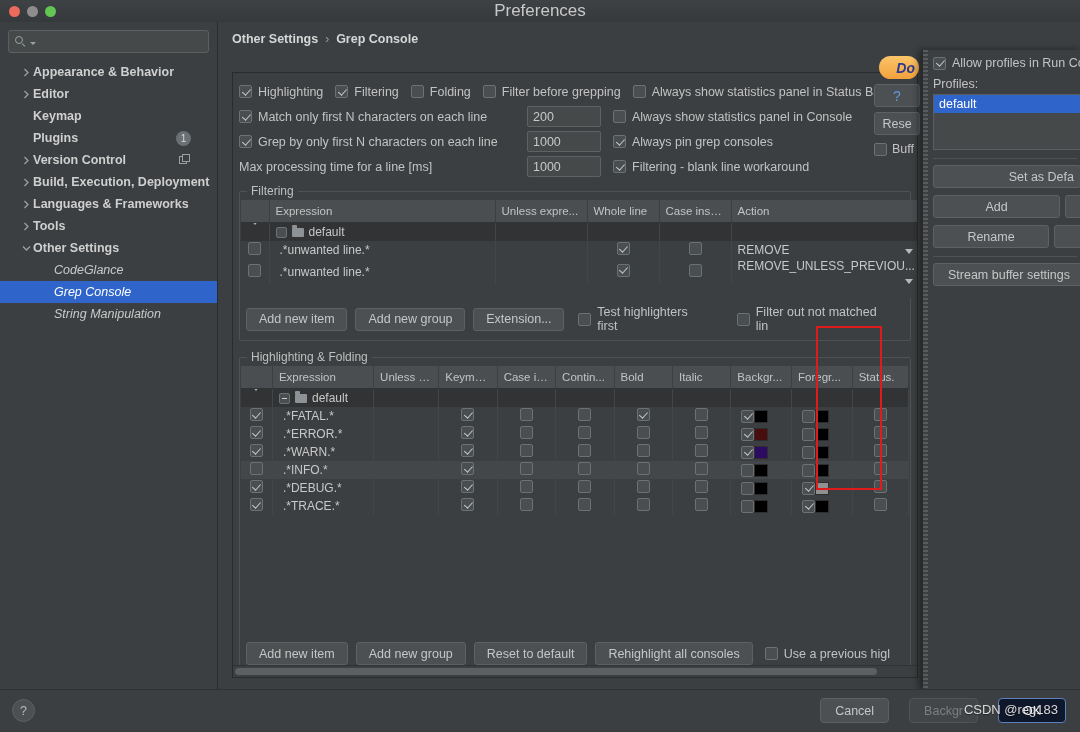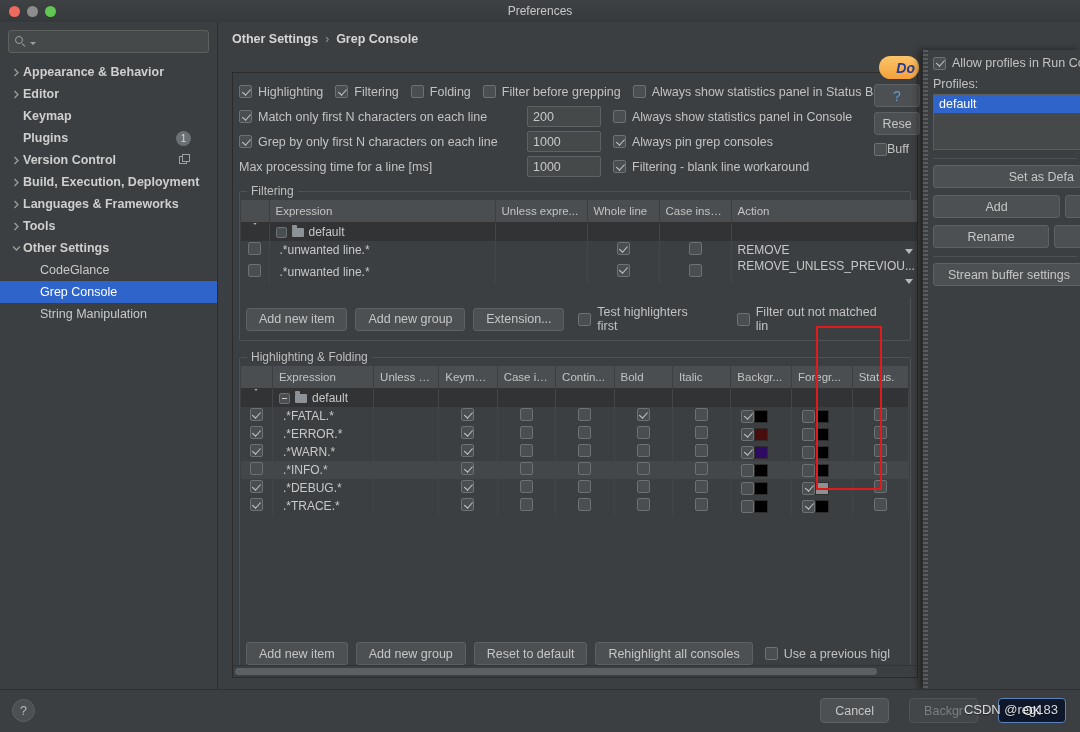--- a/index.html
+++ b/index.html
@@ -20,21 +20,21 @@
     border-bottom:1px solid #2b2b2b;
     display:flex;align-items:center;
   }
   .traffic{display:flex;gap:7px;margin-left:9px;}
   .dot{width:11px;height:11px;border-radius:50%;}
   .dot.red{background:#ed6a5f;}
   .dot.yellow{background:#8d8d8d;}
   .dot.green{background:#62c554;}
   .title-text{
     position:absolute;left:0;right:0;text-align:center;
-    font-size:12px;color:#c8c8c8;font-weight:400;
+    font-size:17px;color:#c8c8c8;font-weight:400;
     pointer-events:none;
   }
 
   
   .sidebar{
     position:absolute;left:0;top:22px;width:217px;height:668px;
     background:#3c3f41;border-right:1px solid #2b2b2b;
     overflow:hidden;
   }
   .search-wrap{padding:8px 8px 6px 8px;}
@@ -54,33 +54,33 @@
   .search-caret{
     width:0;height:0;border-left:3px solid transparent;border-right:3px solid transparent;
     border-top:3.5px solid #9aa0a0;margin-left:2px;margin-top:3px;
   }
   .search-input{
     flex:1;background:transparent;border:none;outline:none;color:#bbb;
     font-family:"Liberation Sans", sans-serif;font-size:12px;padding-left:4px;
   }
   .tree{margin-top:2px;}
   .tree-row{
-    height:22px;display:flex;align-items:center;padding-left:10px;
+    height:22px;display:flex;align-items:center;padding-left:20px;
     cursor:default;position:relative;
   }
   .tree-row.selected{background:#2f65ca;}
   .tree-row.selected .tree-label{color:#ffffff;}
   .chev{
     width:13px;flex:none;font-size:9px;color:#9aa0a0;line-height:1;
     display:flex;align-items:center;justify-content:center;
   }
   .chev svg{display:block;}
   .tree-label{font-size:12.5px;color:#c9c9c9;white-space:nowrap;}
   .tree-row.bold .tree-label{font-weight:bold;color:#cfcfcf;}
-  .tree-row.indent{padding-left:40px;}
+  .tree-row.indent{padding-left:54px;font-style:italic;}
   .badge-count{
     position:absolute;right:26px;width:15px;height:15px;border-radius:50%;
     background:#6b7074;color:#d6d9db;font-size:10px;
     display:flex;align-items:center;justify-content:center;
   }
   .copy-ico{position:absolute;right:26px;width:12px;height:12px;}
   .copy-ico span{position:absolute;border:1.2px solid #9aa0a0;box-sizing:border-box;}
   .copy-ico .b1{left:0;top:2px;width:8px;height:8px;}
   .copy-ico .b2{left:3px;top:0;width:8px;height:8px;background:#3c3f41;}
 
@@ -200,21 +200,21 @@
     box-sizing:border-box;overflow:hidden;z-index:12;
   }
   .sidebtn{
     position:absolute;left:874px;width:46px;height:23px;background:#4c5052;
     border:1px solid #5d6163;border-radius:3px;color:#c6c6c6;font-size:12.5px;
     display:flex;align-items:center;justify-content:center;box-sizing:border-box;z-index:11;
     overflow:hidden;white-space:nowrap;
   }
   .helpq{color:#5a9bd8;font-size:14px;}
   .sidecb{
-    position:absolute;left:874px;display:flex;align-items:center;z-index:11;
+    position:absolute;left:874px;display:flex;align-items:center;gap:5px;z-index:11;
     font-size:12.5px;color:#c2c2c2;white-space:nowrap;
   }
 
   
   .overlay{
     position:absolute;left:922px;top:50px;width:158px;height:640px;
     background:#3c3f41;border-left:1px solid #2b2b2b;z-index:20;overflow:hidden;
     box-shadow:-3px 0 7px rgba(0,0,0,0.45);
   }
   .ov-grip{

